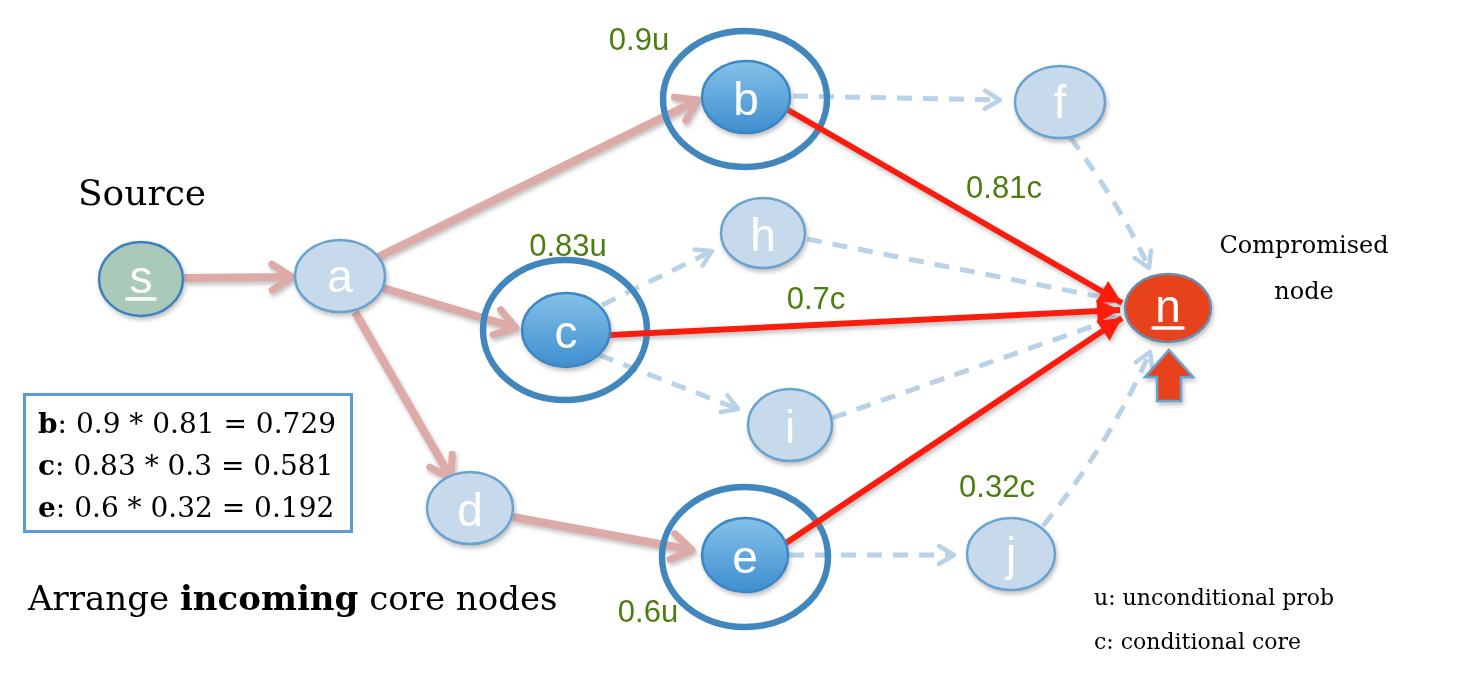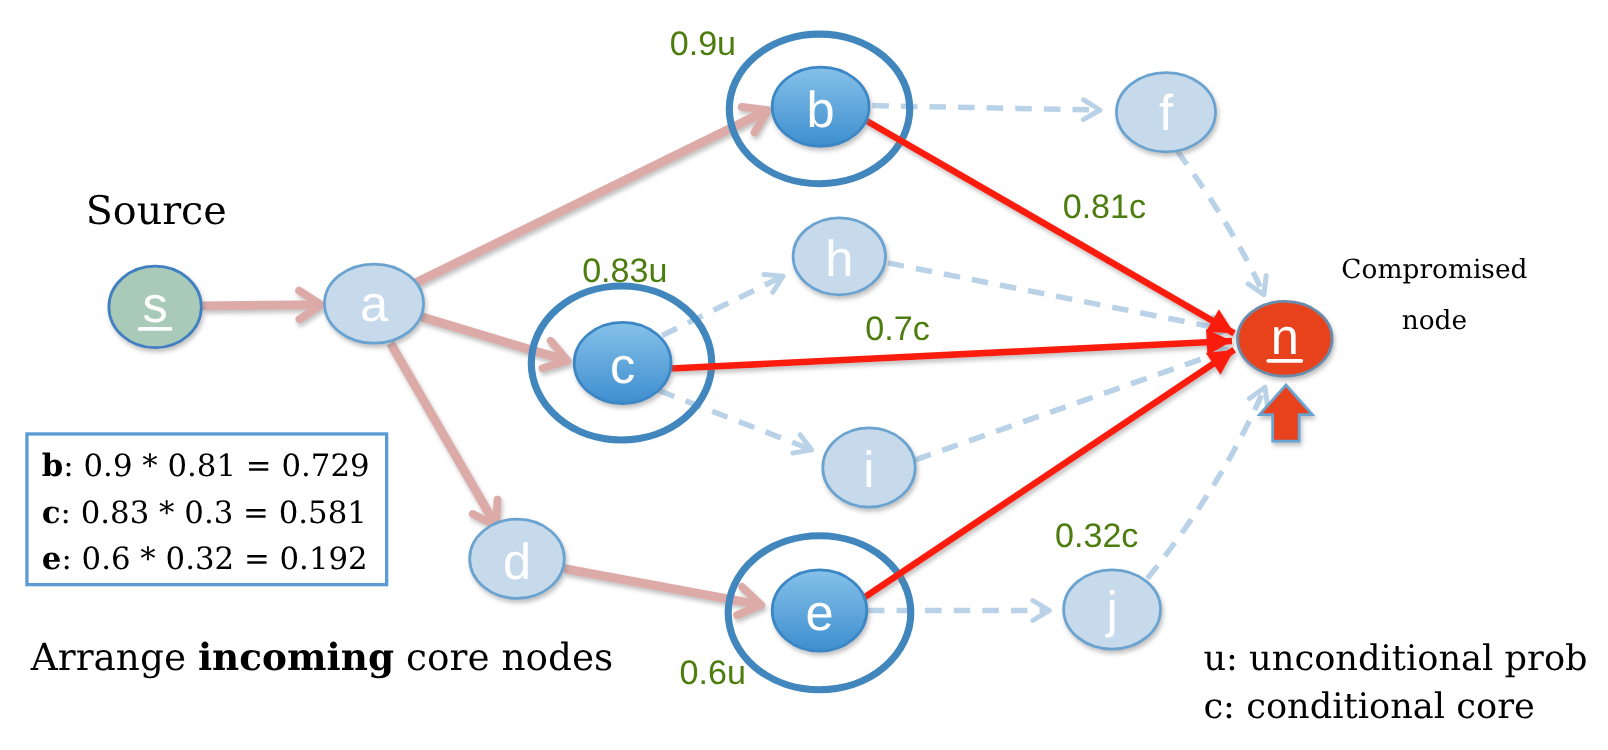--- a/index.html
+++ b/index.html
@@ -64,21 +64,21 @@
     box-sizing: border-box;
     padding: 7px 0 0 12px;
     font-size: 28px;
     line-height: 42px;
     background: #ffffff;
   }
   .calc-line b { font-weight: bold; }
 
   .note { left: 28px; top: 578px; font-size: 34px; line-height: 40px; white-space: nowrap; }
   .note b { font-weight: bold; }
-  .legend { left: 1094px; top: 576px; font-size: 32px; line-height: 44px; white-space: nowrap; }
+  .legend { left: 1094px; top: 576px; font-size: 22px; line-height: 44px; white-space: nowrap; }
 </style>
 </head>
 <body>
 
 <div class="stage">
 
   <svg width="1462" height="682" viewBox="0 0 1462 682">
     <defs>
       <linearGradient id="gradCore" x1="0" y1="0" x2="0" y2="1">
         <stop offset="0" class="grad-top"></stop>

